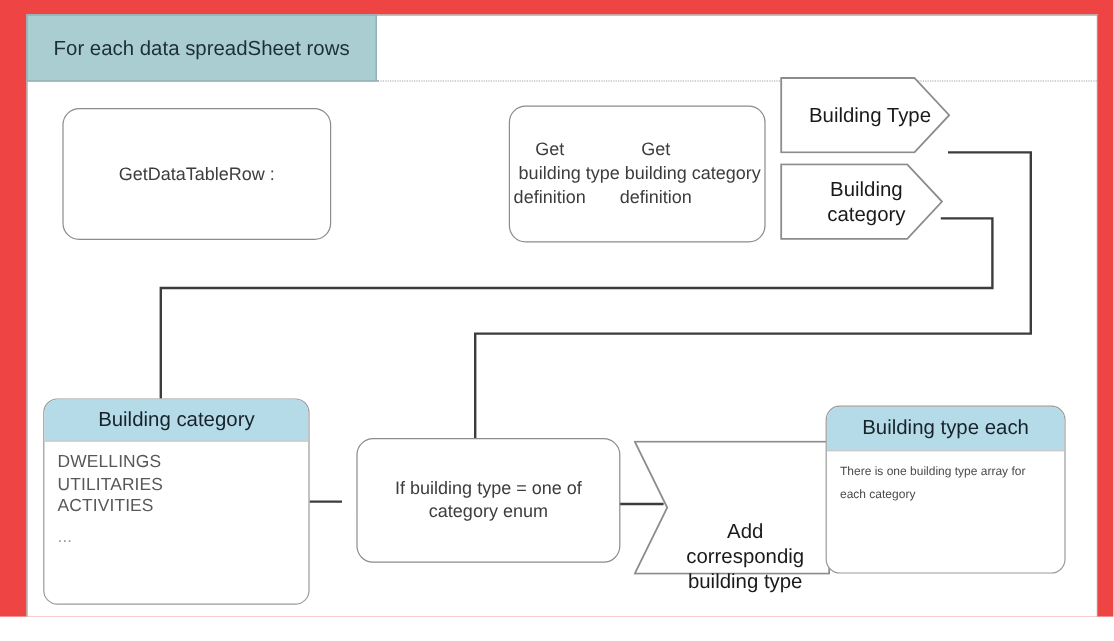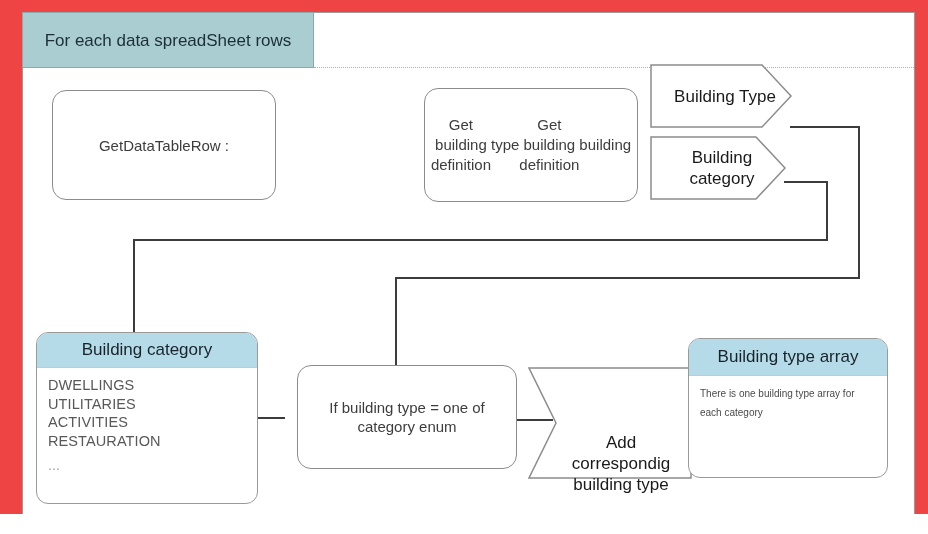--- a/index.html
+++ b/index.html
@@ -172,21 +172,21 @@
 
   <div class="rbox" style="left:36px; top:90px; width:224px; height:110px;margin-left:16px;">
     <span>GetDataTableRow :</span>
   </div>
 
 
   <div class="rbox" style="left:424px; top:88px; width:214px; height:114px; line-height:20px;">
     <span>Get building definition</span>
     <span>type</span>
     <span>Get building definition</span>
-    <span>building</span>
+    <span>category</span>
   </div>
 
   <div class="pent" style="left:650px; top:64px; width:142px; height:64px;">
     <svg class="pent-svg" viewBox="0 0 142 64" preserveAspectRatio="none">
       <polygon points="1,1 112,1 141,32 112,63 1,63" fill="#ffffff" stroke="#8c8c8c" stroke-width="1.5" vector-effect="non-scaling-stroke"></polygon>
     </svg>
     <span class="pent-label">Building Type</span>
   </div>
 
   <div class="pent" style="left:650px; top:136px; width:136px; height:64px;">
@@ -197,34 +197,33 @@
   </div>
 
   <div class="note" style="left:36px; top:332px; width:222px; height:172px;">
     <div class="note-head two">
       <div>Building category</div>
     </div>
     <div class="note-body enum-list">
       <div>DWELLINGS</div>
       <div>UTILITARIES</div>
       <div>ACTIVITIES</div>
-      <div>RESTAURATION</div>
       <div class="enum-ellipsis">...</div>
     </div>
   </div>
 
   <div class="rbox" style="left:285px; top:365px; width:220px; height:104px;margin-left:12px;">
     <span>If building type = one of category enum</span>
   </div>
 
   <div class="pent" style="left:528px; top:367px; width:164px; height:112px;">
     <svg class="pent-svg" viewBox="0 0 164 112" preserveAspectRatio="none">
       <polygon points="1,1 163,1 163,111 1,111 28,56" fill="#ffffff" stroke="#8c8c8c" stroke-width="1.5" vector-effect="non-scaling-stroke"></polygon>
     </svg>
     <span class="pent-label" style="padding:0 6px 0 28px;margin-top:40px;">Add correspondig building type</span>
   </div>
 
   <div class="note" style="left:688px; top:338px; width:200px; height:140px;">
-    <div class="note-head">Building type array</div>
+    <div class="note-head">Building type each</div>
     <div class="note-body">There is one building type array for each category</div>
   </div>
 
 </div>
 
 </body></html>

